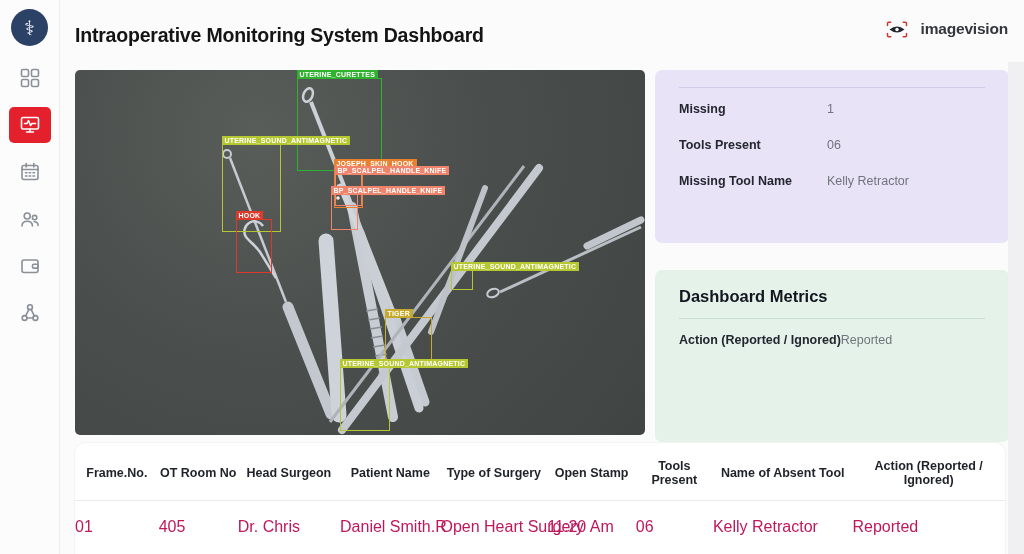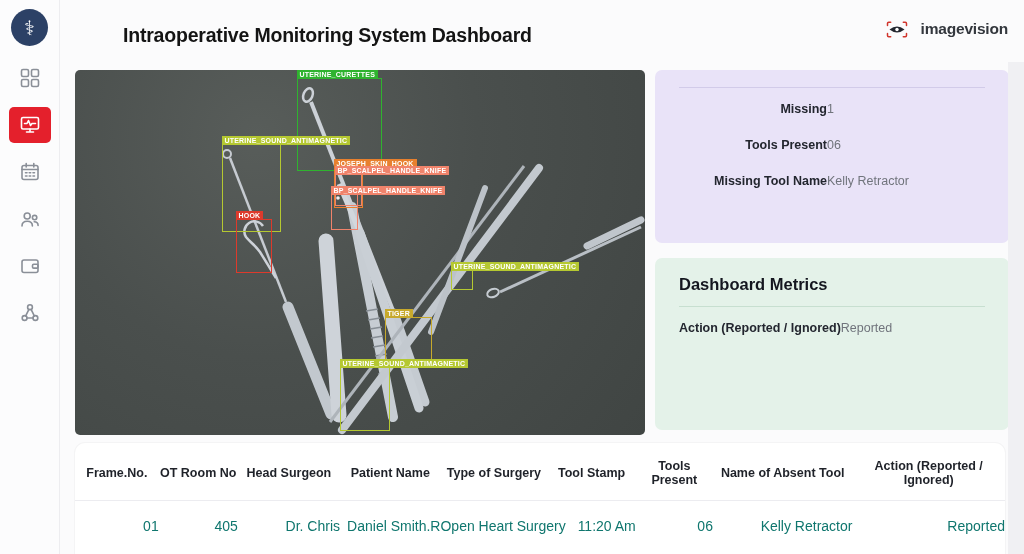--- a/index.html
+++ b/index.html
@@ -12,51 +12,51 @@
   .logo-circle { margin-top:9px; width:37px; height:37px; border-radius:50%; background:#2c4166;
                  display:flex; align-items:center; justify-content:center; color:#fff; font-size:20px; }
   .nav { margin-top:14px; display:flex; flex-direction:column; align-items:center; gap:11px; }
   .nav-item { width:42px; height:36px; border:none; background:transparent; border-radius:5px;
               display:flex; align-items:center; justify-content:center; cursor:pointer; }
   .nav-item svg { stroke:#8a8f98; fill:none; stroke-width:1.6; stroke-linecap:round; stroke-linejoin:round; }
   .nav-item.active { background:#e4202c; }
   .nav-item.active svg { stroke:#ffffff; }
 
   
-  .page-title { position:absolute; left:75px; top:24px; font-size:19.5px; font-weight:700; color:#141414; letter-spacing:-0.2px;margin-left:48px; }
+  .page-title { position:absolute; left:75px; top:24px; font-size:19.5px; font-weight:700; color:#141414; letter-spacing:-0.2px; }
   .brand { position:absolute; right:16px; top:20px; display:flex; align-items:center; gap:13px; }
   .brand-text { font-size:15.5px; font-weight:600; color:#33373d; letter-spacing:-0.2px; }
 
   
   .photo { position:absolute; left:75px; top:70px; width:570px; height:365px; border-radius:5px; overflow:hidden;
            background:radial-gradient(circle at 32% 18%, #585d5a 0%, #4a4f4d 45%, #404543 100%); }
   .photo svg.tools { position:absolute; left:0; top:0; width:100%; height:100%; }
   .bbox { position:absolute; border:1.5px solid; }
   .bbox-label { position:absolute; bottom:100%; left:-1.5px; color:#fff; font-size:7px; font-weight:600;
                 line-height:1; padding:1.5px 3px 1px; white-space:nowrap; letter-spacing:0.2px; }
 
   
   .card { position:absolute; left:655px; width:354px; border-radius:7px; padding:17px 24px; }
   .card.tray    { top:70px;  height:173px; background:#e9e3f8; }
-  .card.metrics { top:258px; height:172px; background:#e4f2e9; }
+  .card.metrics { top:270px; height:172px; background:#e4f2e9; }
   .card-title { font-size:16.5px; font-weight:700; color:#14161f; padding-bottom:12px; }
   .card.tray    .card-divider { border-bottom:1px solid #d2cbe9; }
   .card.metrics .card-divider { border-bottom:1px solid #c7dfd0; }
-  .card-rows { padding-top:3px;text-align:right; }
+  .card-rows { padding-top:3px; }
   .card-row { display:flex; align-items:center; padding:11px 0; }
   .row-label { flex:0 0 148px; font-size:12.5px; font-weight:700; color:#23262f; white-space:nowrap; }
   .row-value { font-size:12.5px; color:#70747c; white-space:nowrap; }
 
   
   .table-card { position:absolute; left:75px; top:443px; width:930px; height:111px; background:#ffffff;
                 border-radius:10px 10px 0 0; overflow:hidden; box-shadow:0 0 0 1px rgba(20,20,40,0.03); }
   .t-head { display:flex; align-items:center; padding:16px 0 13px; border-bottom:1px solid #ececf0; }
   .th { font-size:12.5px; font-weight:700; color:#1f2229; text-align:center; }
   .tr { display:flex; align-items:center; padding:17px 0; }
-  .td { font-size:14px; color:#0f766e; text-align:right; white-space:nowrap; }
+  .td { font-size:16px; color:#be185d; text-align:left; white-space:nowrap; }
 
   .right-gutter { position:absolute; left:1008px; top:62px; width:16px; height:492px; background:#f0f0f3; }
 </style>
 </head>
 <body>
 
 <div class="app">
 
   <div class="sidebar">
     <div class="logo-circle">
@@ -224,21 +224,21 @@
       </div>
   </div>
 
   <div class="table-card">
     <div class="t-head" id="t-head">
         <span class="th" style="width: 9%;">Frame.No.</span>
         <span class="th" style="width: 8.5%;">OT Room No</span>
         <span class="th" style="width: 11%;">Head Surgeon</span>
         <span class="th" style="width: 10.8%;">Patient Name</span>
         <span class="th" style="width: 11.5%;">Type of Surgery</span>
-        <span class="th" style="width: 9.5%;">Tool Stamp</span>
+        <span class="th" style="width: 9.5%;">Open Stamp</span>
         <span class="th" style="width: 8.3%;">Tools Present</span>
         <span class="th" style="width: 15%;">Name of Absent Tool</span>
         <span class="th" style="width: 16.4%;">Action (Reported / Ignored)</span>
       </div>
     <div id="t-body">
         <div class="tr">
           <span class="td" style="width: 9%;">01</span>
           <span class="td" style="width: 8.5%;">405</span>
           <span class="td" style="width: 11%;">Dr. Chris</span>
           <span class="td" style="width: 10.8%;">Daniel Smith.R</span>

